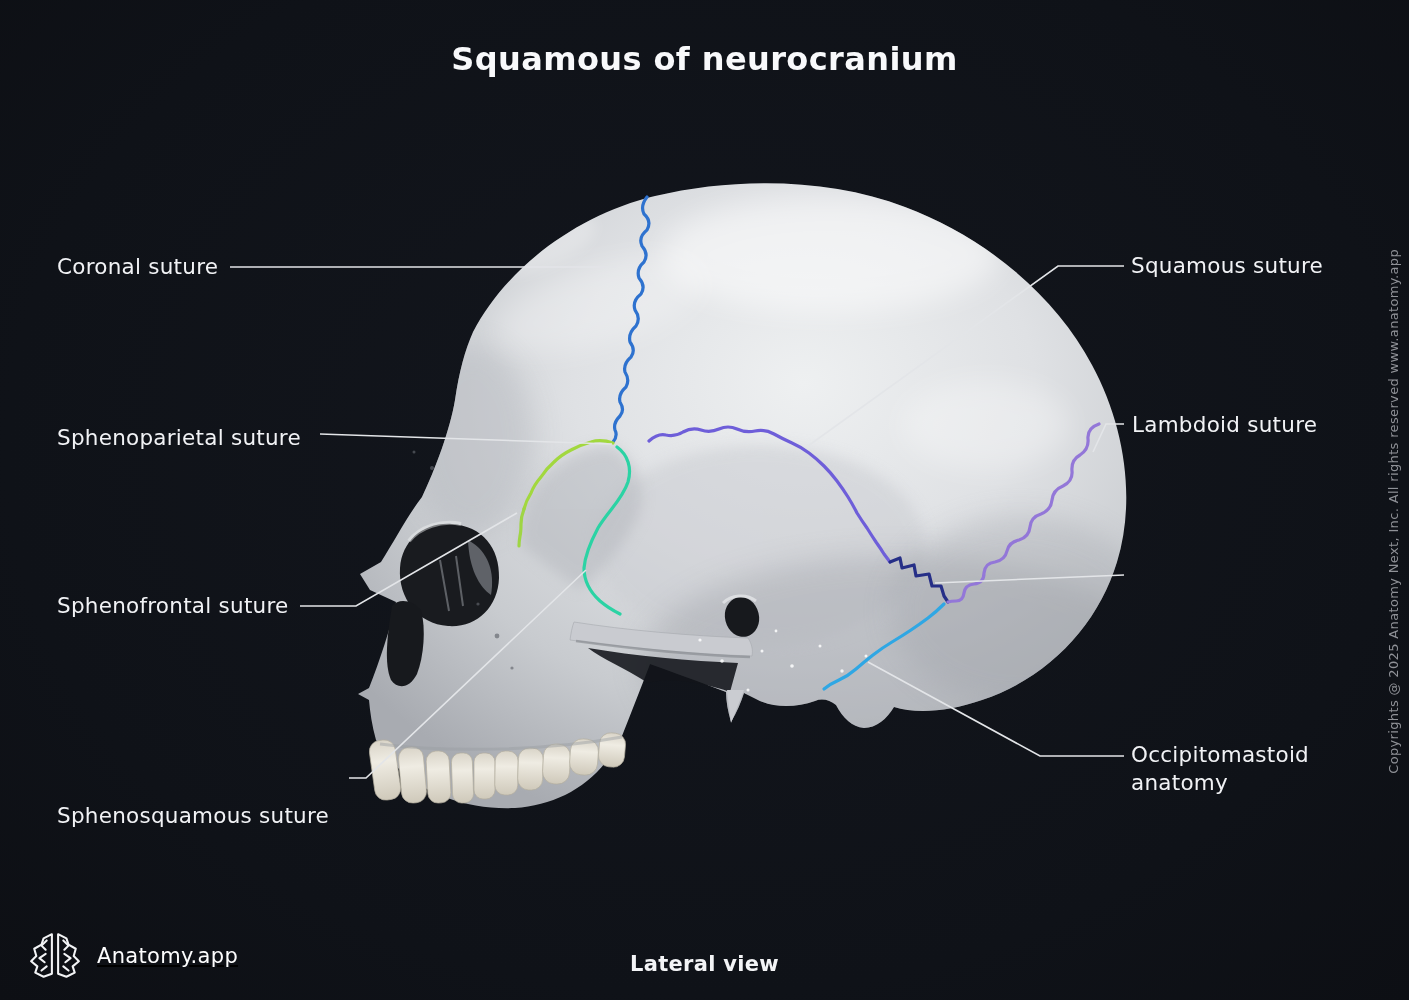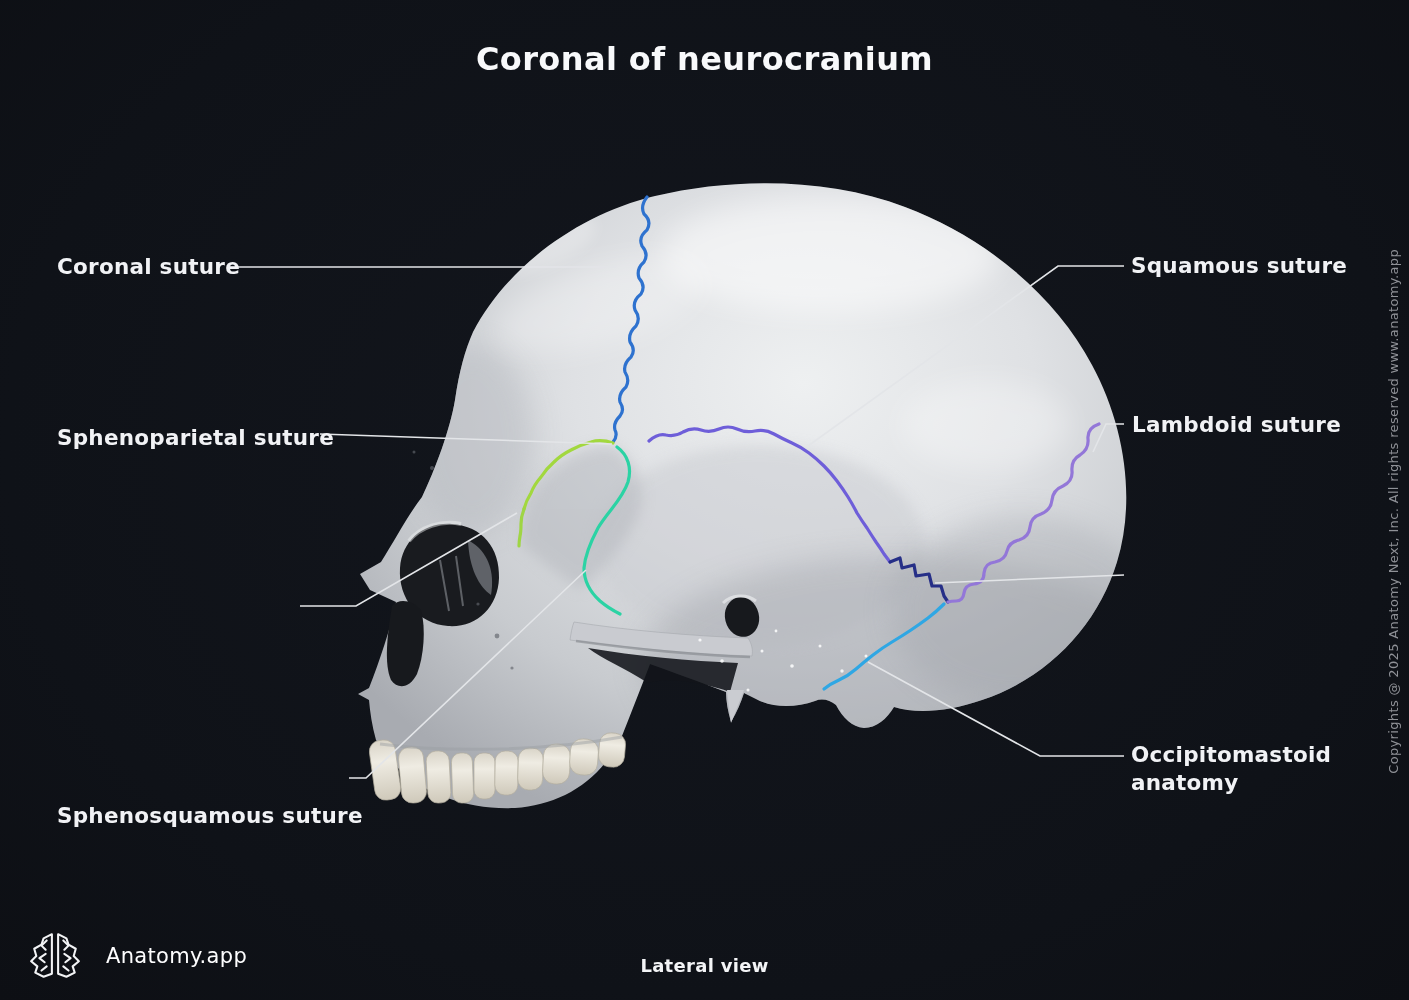--- a/index.html
+++ b/index.html
@@ -7,48 +7,48 @@
     position:relative; width:1409px; height:1000px; overflow:hidden;
     background:radial-gradient(ellipse at 50% 45%, #13161d 0%, #0f1218 70%, #0d0f14 100%);
     font-family:"DejaVu Sans","Liberation Sans",sans-serif;
   }
   .page-title {
     position:absolute; top:40px; left:0; width:100%; text-align:center;
     font-size:32px; font-weight:700; color:#f8f9fb; letter-spacing:.4px; margin:0;
   }
   .diagram-svg { position:absolute; left:0; top:0; }
   .suture-label {
-    position:absolute; color:#f1f2f5; font-size:21.5px; font-weight:700;
+    position:absolute; color:#f1f2f5; font-size:21.5px; font-weight:400;
     letter-spacing:.25px; line-height:1.3; white-space:nowrap;
   }
   .suture-label.wrap { white-space:normal; }
   .view-label {
     position:absolute; bottom:24px; left:0; width:100%; text-align:center;
-    font-size:18px; font-weight:600; color:#f3f4f6; letter-spacing:.3px;
+    font-size:21px; font-weight:600; color:#f3f4f6; letter-spacing:.3px;
   }
   .brand {
     position:absolute; left:28px; bottom:18px;
-    display:flex; align-items:center; gap:24px;
+    display:flex; align-items:center; gap:15px;text-decoration:underline;
   }
   .brand-name { color:#fdfdfe; font-size:21px; letter-spacing:.3px; }
   .copyright {
     position:absolute; right:2px; top:230px; height:562px; width:28px;
     display:flex; align-items:center; justify-content:center;
   }
   .copyright span {
     writing-mode:vertical-rl; transform:rotate(180deg);
     font-size:13px; color:#8f9197; letter-spacing:.35px; white-space:nowrap;
   }
 </style>
 </head>
 <body>
 
 <div class="stage">
 
-  <h1 class="page-title">Coronal of neurocranium</h1>
+  <h1 class="page-title">Squamous of neurocranium</h1>
 
   <svg class="diagram-svg" width="1409" height="1000" viewBox="0 0 1409 1000">
     <defs>
       <radialGradient id="boneGrad" cx="58%" cy="32%" r="75%">
         <stop offset="0%" stop-color="#eef0f1"></stop>
         <stop offset="40%" stop-color="#dfe1e4"></stop>
         <stop offset="72%" stop-color="#c8cbcf"></stop>
         <stop offset="100%" stop-color="#a8abb1"></stop>
       </radialGradient>
       <linearGradient id="toothGrad" x1="0" y1="0" x2="0" y2="1">
@@ -181,20 +181,21 @@
       <polyline points="349,778 366,778 586,570"></polyline>
       <polyline points="1124,266 1058,266 808,446"></polyline>
       <polyline points="1124,424 1106,424 1093,452"></polyline>
       <polyline points="1124,575 935,583"></polyline>
       <polyline points="1124,756 1040,756 868,662"></polyline>
     </g>
   </svg>
 
   <div class="suture-label" style="left:57px; top:253px;">Coronal suture</div>
   <div class="suture-label" style="left:57px; top:400px;margin-top:24px;">Sphenoparietal suture</div>
+  <div class="suture-label" style="left:57px; top:592px;">Sphenofrontal suture</div>
   <div class="suture-label" style="left:57px; top:764px;margin-top:38px;">Sphenosquamous suture</div>
   <div class="suture-label" style="left:1131px; top:252px;">Squamous suture</div>
   <div class="suture-label" style="left:1132px; top:411px;">Lambdoid suture</div>
   <div class="suture-label wrap" style="left:1131px; top:741px; width:210px;">Occipitomastoid anatomy</div>
 
   <div class="view-label">Lateral view</div>
 
   <div class="brand">
     <svg width="54" height="52" viewBox="0 0 52 50" fill="none" stroke="#f2f3f5" stroke-width="2" stroke-linejoin="round" stroke-linecap="round">
       <path d="M23,4 L15,8 L13,14 L6,18 L8,25 L3,30 L9,35 L7,41 L15,45 L23,42 L23,4 Z"></path>

